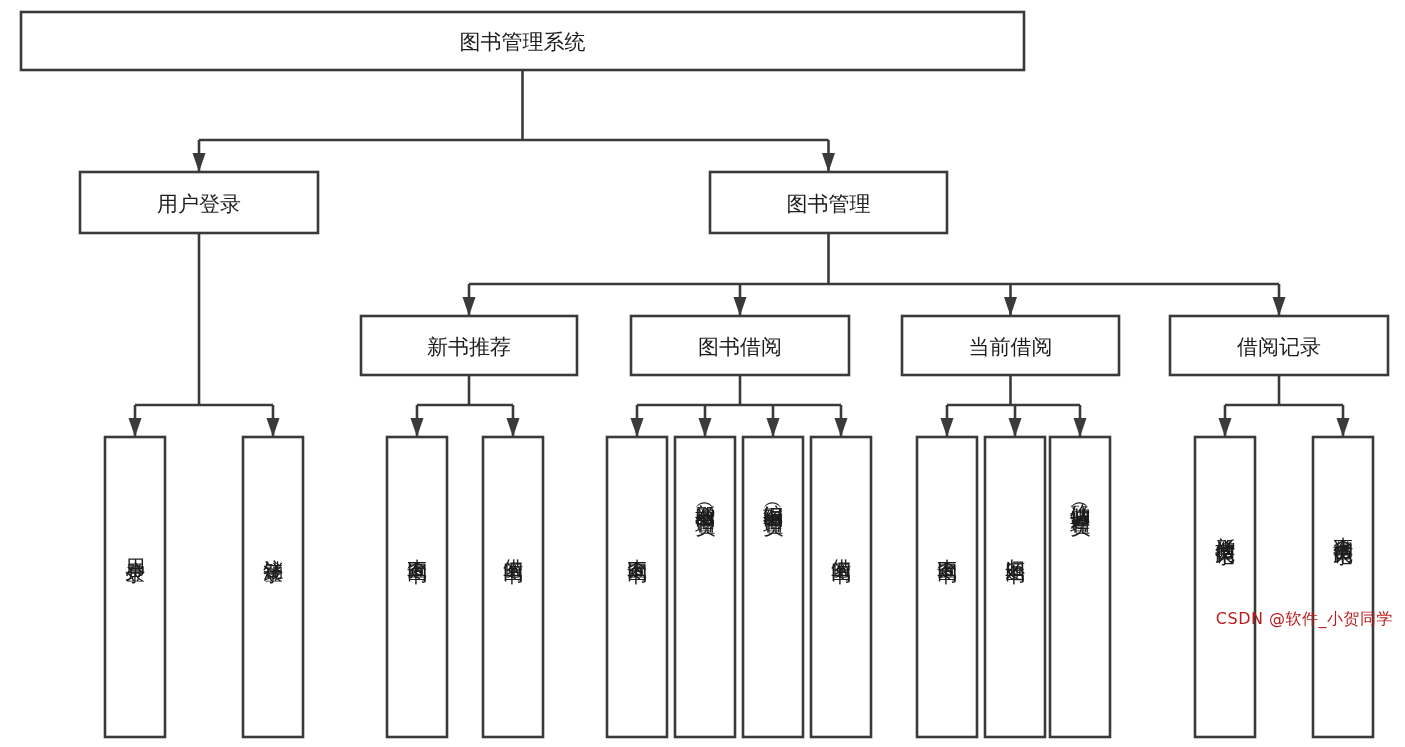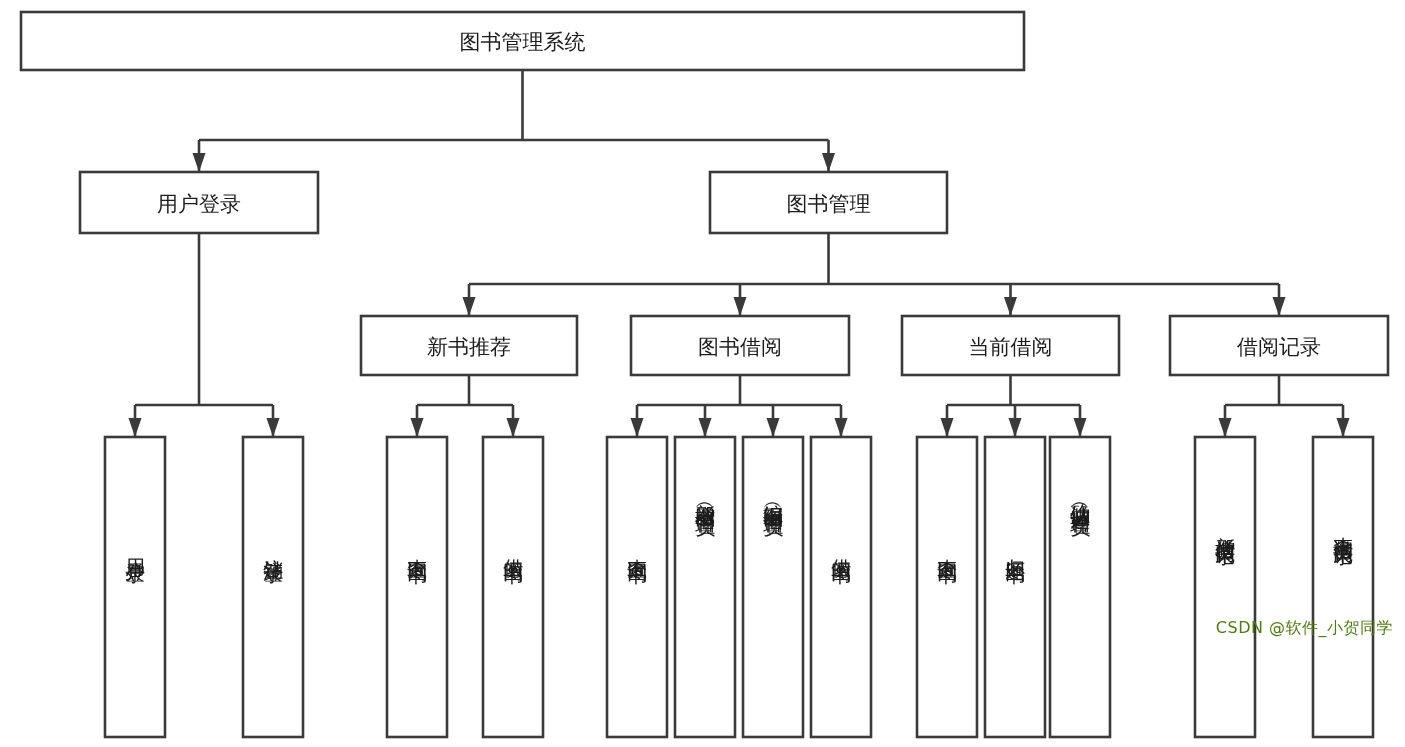--- a/index.html
+++ b/index.html
@@ -64,24 +64,24 @@
     font-size: 20px;
     line-height: 1.18;
     letter-spacing: 2px;
     color: #1c1c1c;
     white-space: nowrap;
     text-align: start;
   }
   .watermark {
     position: absolute;
     right: 12px;
-    bottom: 12px;
+    bottom: 21px;
     font-family: "DejaVu Sans", "Liberation Sans", sans-serif;
     font-size: 16px;
-    color: #4d7c0f;
+    color: #b91c1c;
     letter-spacing: 0.5px;
     white-space: nowrap;
   }
 </style>
 </head>
 <body>
 
 <div id="diagram-root">
   <svg id="tree-svg" viewBox="0 0 1405 747">
     <g id="connector-layer">

